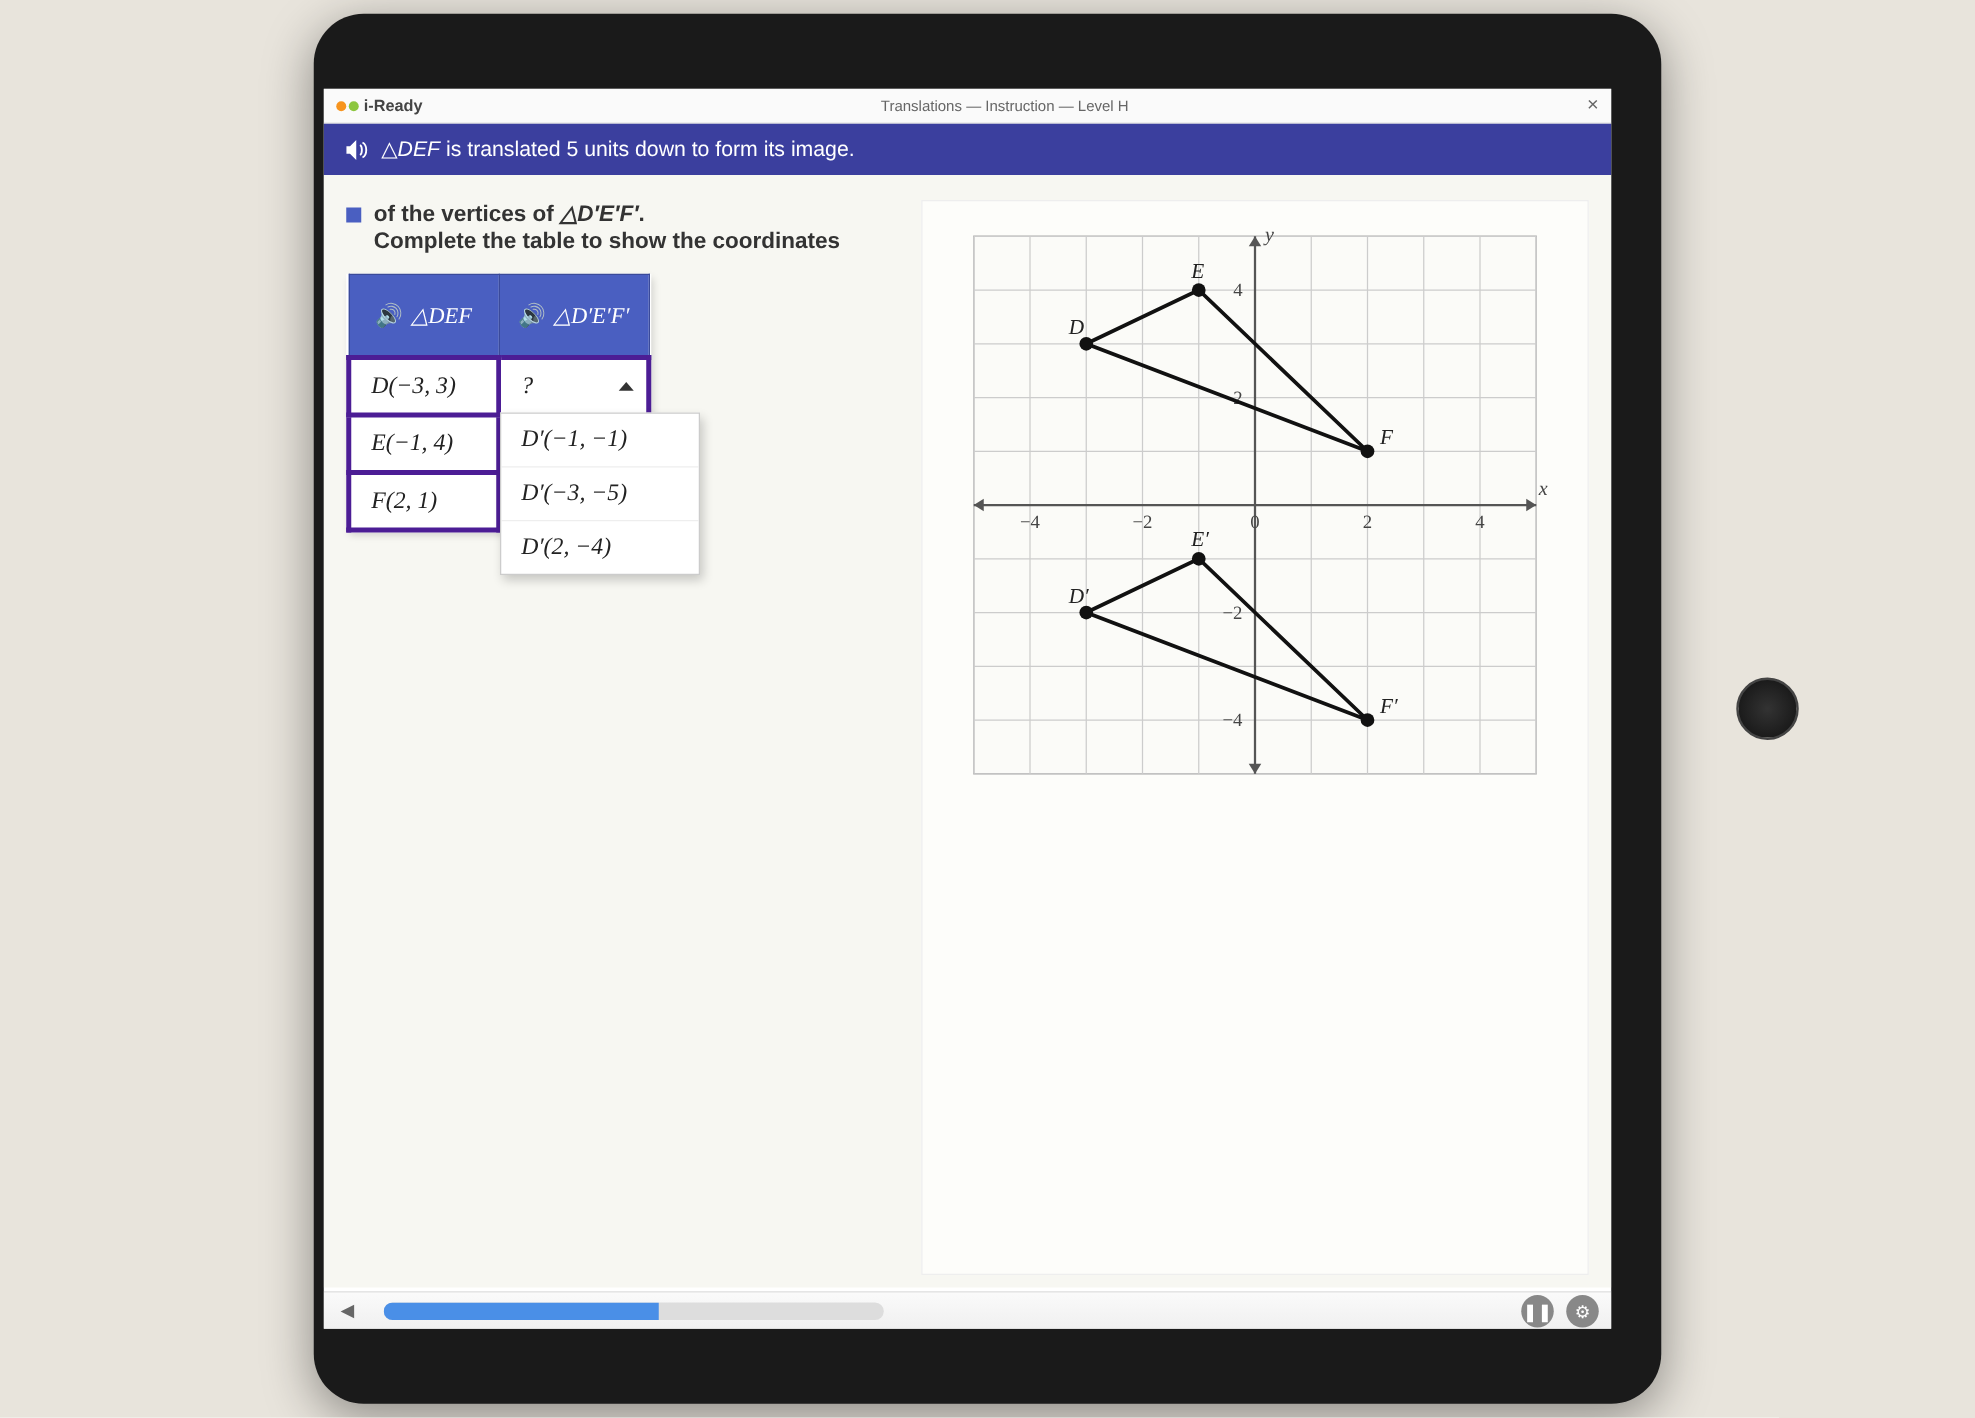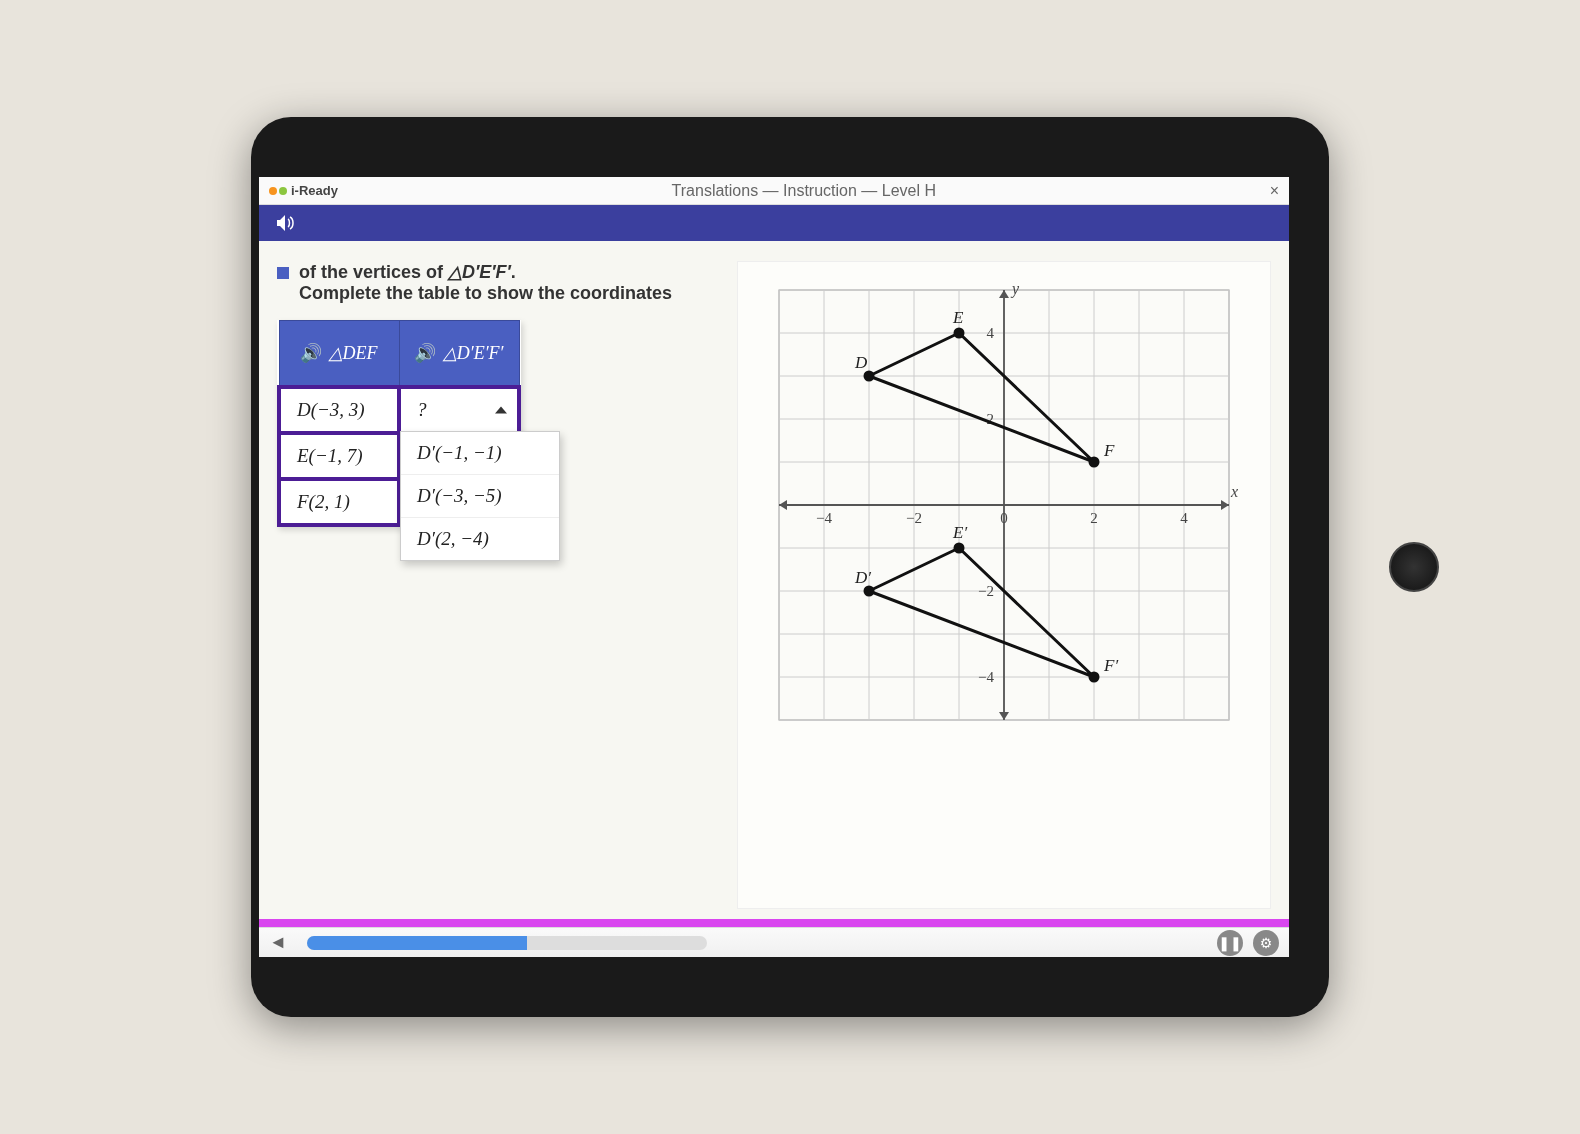--- a/index.html
+++ b/index.html
@@ -13,41 +13,41 @@
     width: 1580px;
   }
   .tablet-frame {
     background: #1a1a1a;
     border-radius: 40px;
     padding: 60px 40px 60px 8px;
     box-shadow: 0 10px 40px rgba(0,0,0,.4);
     position: relative;
   }
   .screen {
-    background: #d946ef;
+    background: #ffffff;
     width: 1030px;
-    height: 780px;
+    height: 992px;
     position: relative;
     overflow: hidden;
   }
   .top-bar {
     height: 28px;
     background: #fafafa;
     border-bottom: 1px solid #ddd;
     display: flex;
     align-items: center;
     justify-content: space-between;
     padding: 0 10px;
     font-size: 13px;
     color: #555;
   }
   .brand { display: flex; align-items: center; gap: 4px; font-weight: bold; color: #444; }
   .brand-dot1 { width: 8px; height: 8px; border-radius: 50%; background: #f7941e; display:inline-block; }
   .brand-dot2 { width: 8px; height: 8px; border-radius: 50%; background: #8cc63f; display:inline-block; margin-left:-2px;}
-  .top-title { font-size: 16px; color: #666; }
+  .top-title { font-size: 12px; color: #666; }
   .close-x { font-size: 16px; color: #666; cursor: pointer; }
   .banner {
     background: #3b3f9e;
     color: #fff;
     padding: 10px 18px;
     font-size: 17px;
     display: flex;
     align-items: center;
     gap: 10px;
   }
@@ -202,20 +202,23 @@
       <div class="top-title">Translations — Instruction — Level H</div>
       <div class="close-x">×</div>
     </div>
 
     <div class="banner">
       <span class="speaker-icon">
         <svg width="18" height="16" viewBox="0 0 18 16">
             <path fill="#fff" d="M0 5h3l5-5v16l-5-5H0z"></path>
             <path stroke="#fff" stroke-width="1.5" fill="none" d="M11 4c2 1 2 7 0 8M13 2c4 2 4 10 0 12"></path>
           </svg>
+      </span>
+      <span>
+        <span>△</span><span class="tri">DEF</span><span> is translated 5 units down to form its image.</span>
       </span>
     </div>
 
     <div class="content">
 
       <div class="left-col">
         <div class="instruction">
           <div class="bullet"></div>
           <div>
             <div>
@@ -241,21 +244,21 @@
               <span>?</span>
               <span class="caret"></span>
               <div class="dropdown-panel">
                 <div class="opt">D′(−1, −1)</div>
                 <div class="opt">D′(−3, −5)</div>
                 <div class="opt">D′(2, −4)</div>
               </div>
             </td>
           </tr>
           <tr>
-            <td>E(−1, 7)</td>
+            <td>E(−1, 4)</td>
             <td style="background:#fff;"></td>
           </tr>
           <tr>
             <td>F(2, 1)</td>
             <td style="background:#fff;"></td>
           </tr>
         </tbody>
           </table>
       </div>
 

